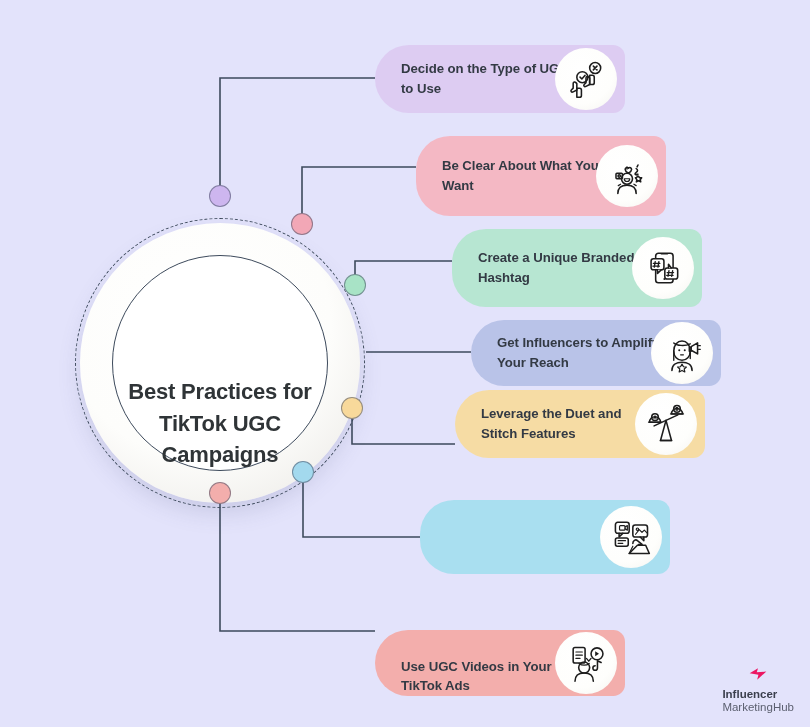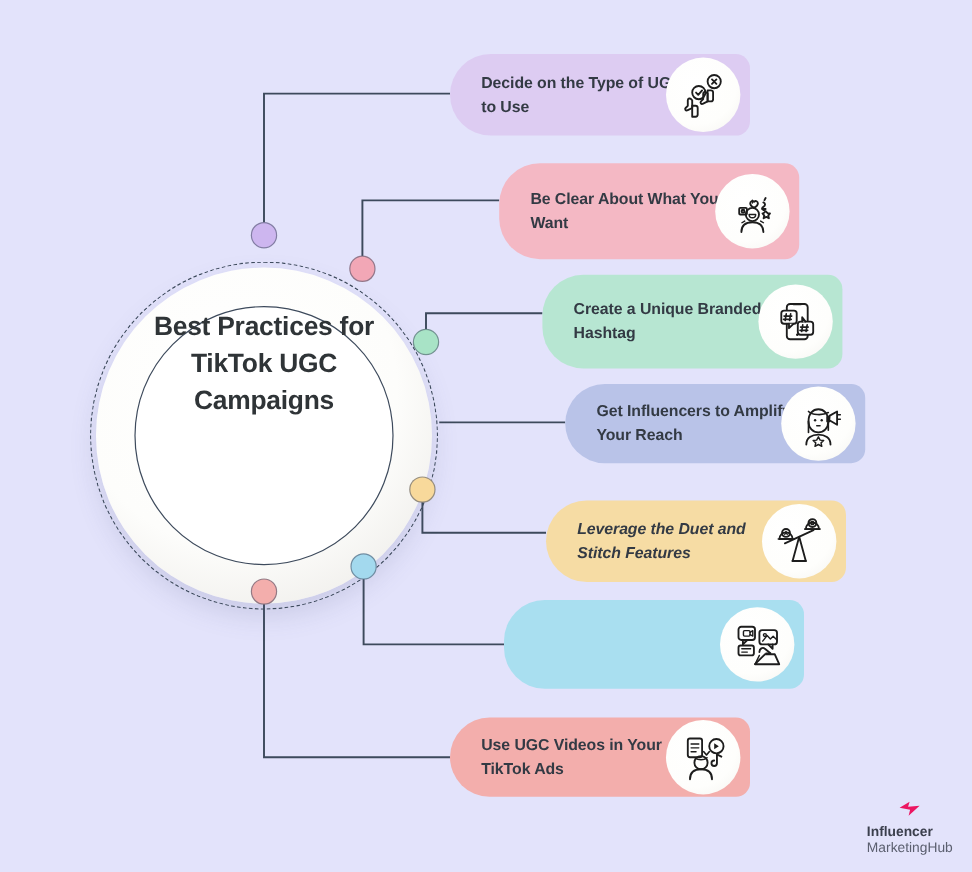--- a/index.html
+++ b/index.html
@@ -54,21 +54,21 @@
   }
   .hub-inner {
     position: absolute;
     left: 37px; top: 37px;
     width: 216px; height: 216px;
     border-radius: 50%;
     background: #ffffff;
     border: 1.5px solid #3d4a5c;
     box-sizing: border-box;
     display: flex;
-    align-items: flex-start;
+    align-items: flex-end;
     justify-content: center;
   }
   .hub-title {
     text-align: center;
     font-size: 22px;
     line-height: 1.42;
     font-weight: bold;
     color: #2f3437;
     letter-spacing: -0.2px;
     padding: 0 14px;
@@ -265,21 +265,21 @@
         <path d="M22.5 26 h3" stroke-width="1.4"></path>
         <path d="M13 43 c0 -6 5 -9 11 -9 s11 3 11 9"></path>
         <path d="M24 36 l1.6 3 l3.2 .3 l-2.4 2.2 l.7 3.2 l-3.1 -1.7 l-3.1 1.7 l.7 -3.2 l-2.4 -2.2 l3.2 -.3 z" stroke-width="1.3"></path>
         <path d="M34 17 l7 -4 v12 l-7 -4 z"></path>
         <path d="M34 18 h-2 v4 h2"></path>
         <path d="M42 16 h2 M42 20 h2" stroke-width="1.3"></path>
       </svg>
     </div>
   </div>
 
-  <div class="card" style="left:455px;top:417px;width:250px;height:68px;background:#f6dca4;font-style:italic;">
+  <div class="card" style="left:455px;top:390px;width:250px;height:68px;background:#f6dca4;">
     <div class="card-label">Leverage the Duet and Stitch Features</div>
     <div class="icon-bubble">
       <svg width="44" height="44" viewBox="0 0 48 48" fill="none" stroke="#1d1d1d" stroke-width="1.7" stroke-linecap="round" stroke-linejoin="round">
         <path d="M11 26 L37 14"></path>
         <path d="M24 20 L18 42 L30 42 Z"></path>
         <path d="M18 42 h12" stroke-width="1.9"></path>
         <path d="M6 22 a6 6 0 0 1 12 0 z"></path>
         <path d="M5 22 h14" stroke-width="1.5"></path>
         <circle cx="12" cy="16.5" r="3.6"></circle>
         <path d="M10.8 18 l1.2 -3 l1.2 3 M11.1 17.2 h1.8" stroke-width="1.1"></path>
@@ -305,21 +305,21 @@
         <rect x="7" y="25" width="14" height="9" rx="2"></rect>
         <path d="M10 28 h8 M10 31 h5" stroke-width="1.3"></path>
         <path d="M26 31 c0 -3 3 -5 5 -3 l5 4"></path>
         <path d="M36 32 l-4 0" stroke-width="1.3"></path>
         <path d="M22 42 h22 l-4 -9 h-9 z"></path>
         <path d="M26 34 l-4 8" stroke-width="1.3"></path>
       </svg>
     </div>
   </div>
 
-  <div class="card" style="left:375px;top:598px;width:250px;height:66px;background:#f3aeac;">
+  <div class="card" style="left:375px;top:630px;width:250px;height:66px;background:#f3aeac;align-items:flex-end;">
     <div class="card-label">Use UGC Videos in Your TikTok Ads</div>
     <div class="icon-bubble">
       <svg width="44" height="44" viewBox="0 0 48 48" fill="none" stroke="#1d1d1d" stroke-width="1.7" stroke-linecap="round" stroke-linejoin="round">
         <rect x="10" y="7" width="13" height="17" rx="2"></rect>
         <path d="M13 12 h7 M13 15.5 h7 M13 19 h4.5" stroke-width="1.3"></path>
         <circle cx="36" cy="14" r="6.5"></circle>
         <path d="M34 11.3 l4.2 2.7 l-4.2 2.7 z" fill="#1d1d1d" stroke="none"></path>
         <path d="M24.5 19 l2.5 3 l2.5 -3" stroke-width="1.5"></path>
         <circle cx="22" cy="29" r="6"></circle>
         <path d="M16.5 24.5 c3 2.5 8 2.5 11 0" stroke-width="1.4"></path>

